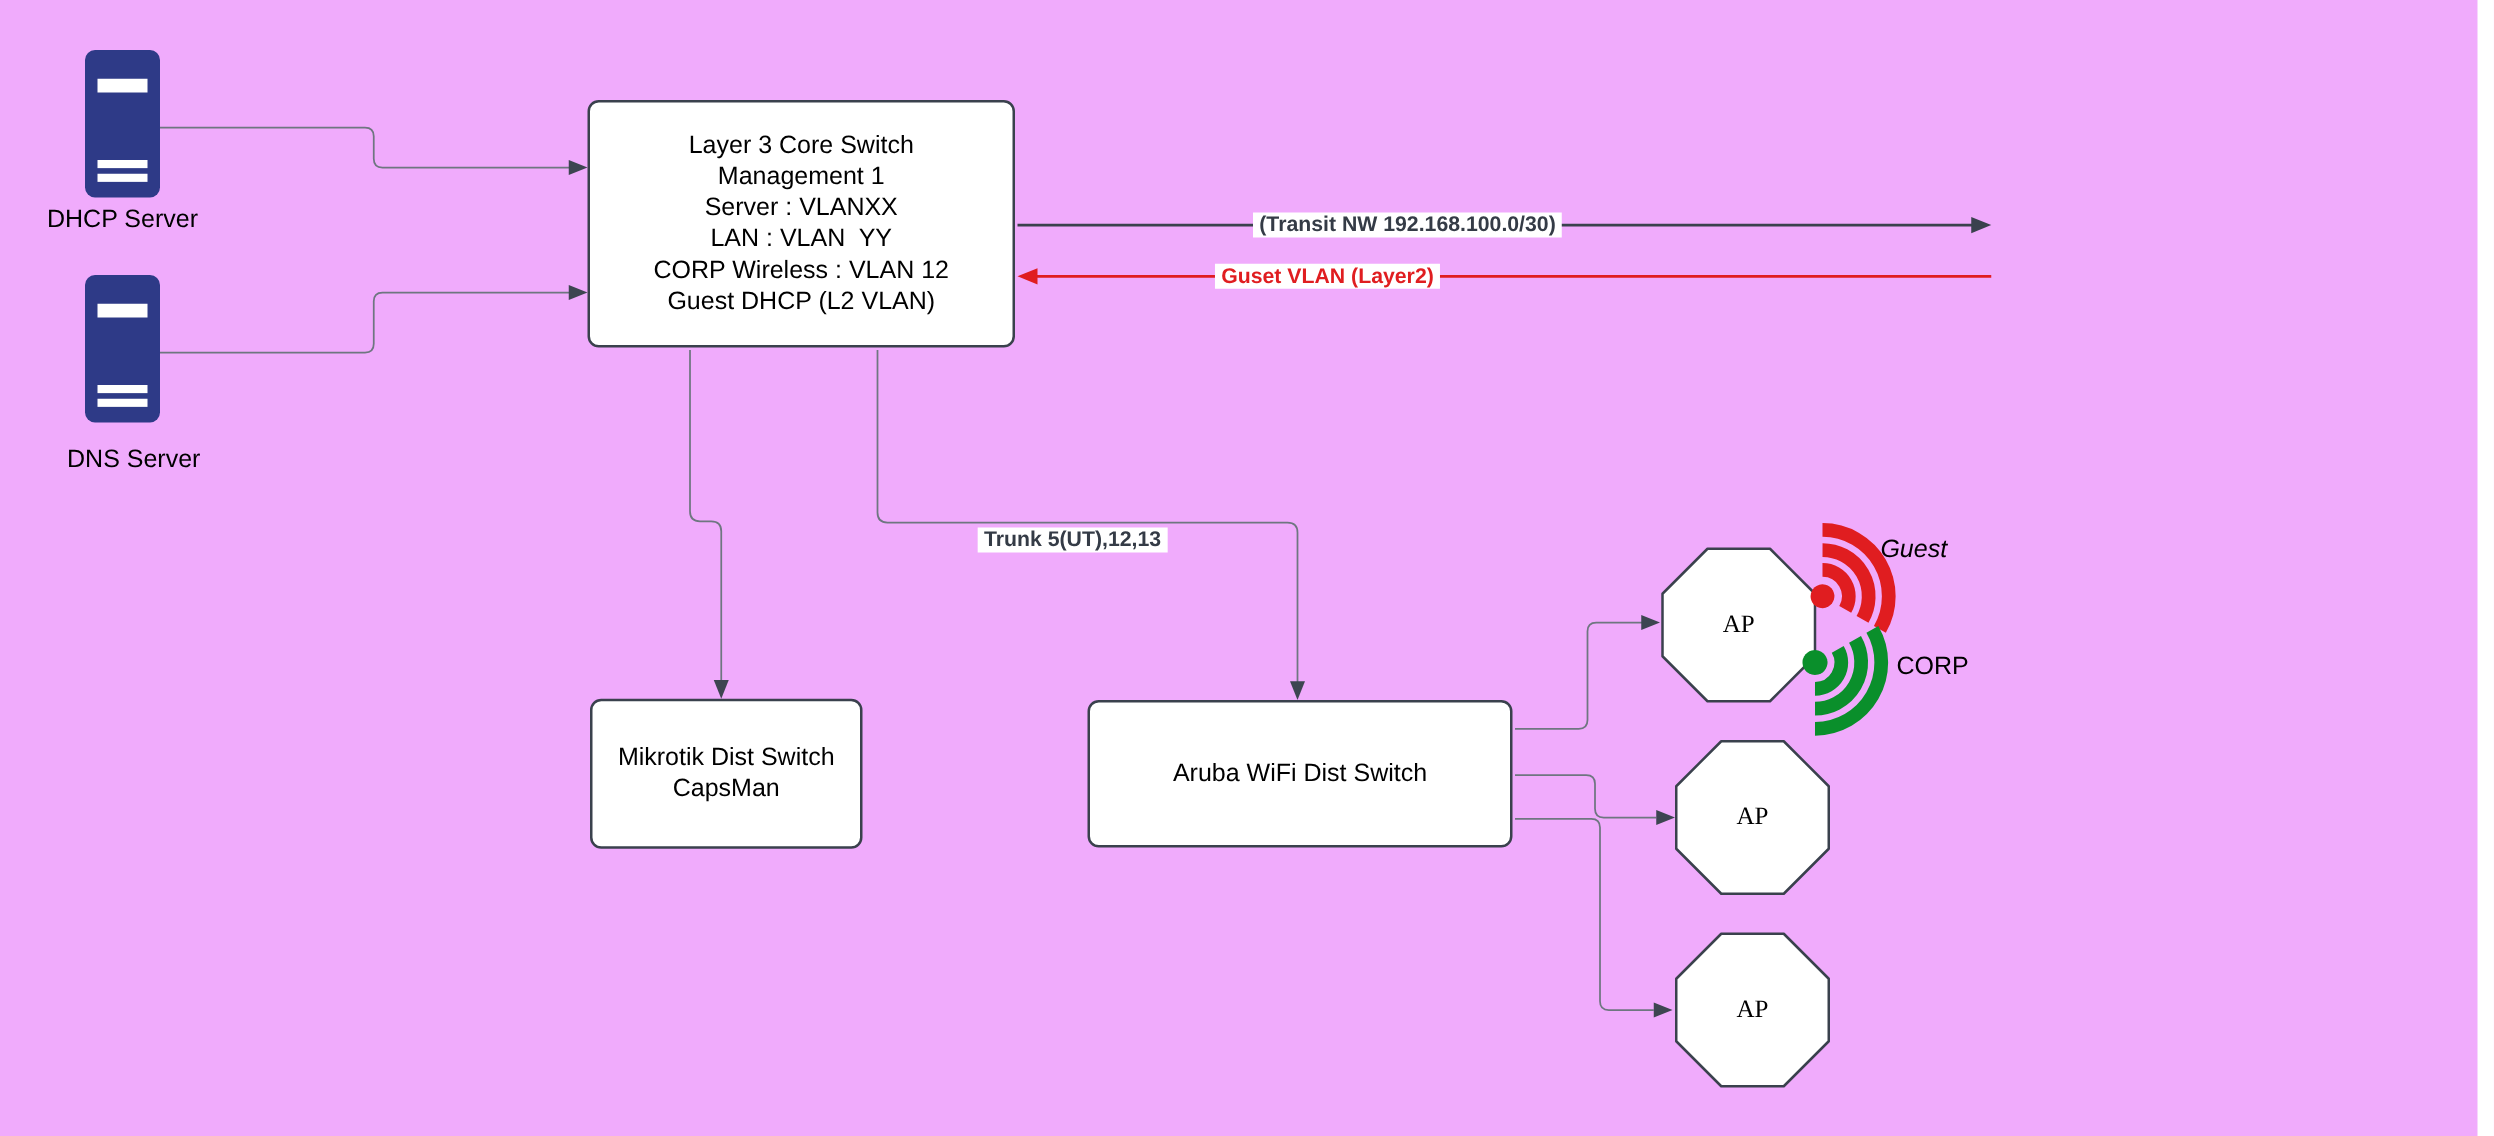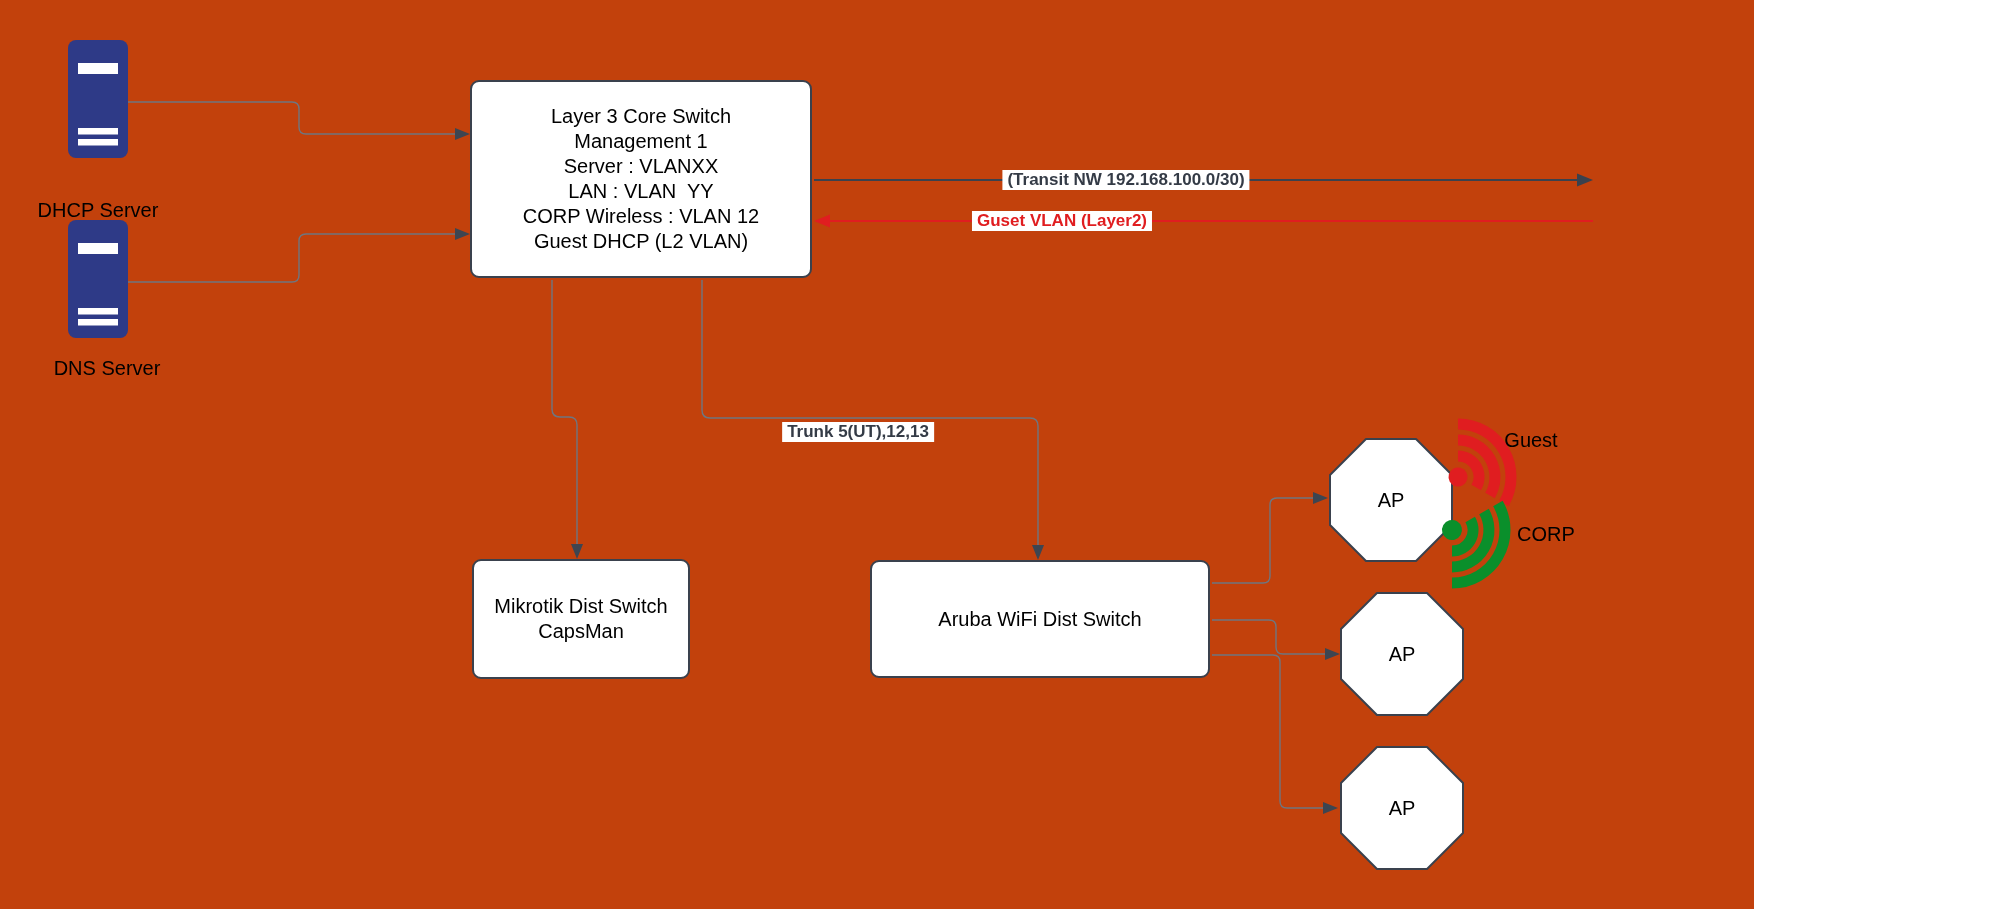--- a/index.html
+++ b/index.html
@@ -1,17 +1,17 @@
 <!DOCTYPE html>
 <html><head>
 <meta charset="utf-8">
 <style>
   html,body{margin:0;padding:0;background:#fff;}
   .canvas{
-    position:relative;width:1754px;height:909px;background:#c2410c;
+    position:relative;width:1982px;height:909px;background:#f0abfc;
     font-family:"Liberation Sans",sans-serif;overflow:hidden;
   }
   .layer{position:absolute;left:0;top:0;}
   .node{
     position:absolute;box-sizing:border-box;background:#fff;
     border:2px solid #3a414d;border-radius:9px;
     display:flex;flex-direction:column;align-items:center;justify-content:center;
     color:#000;font-size:20px;line-height:25px;text-align:center;
   }
   .node .ln{white-space:pre;}
@@ -19,21 +19,21 @@
     position:absolute;transform:translate(-50%,-50%);white-space:nowrap;
     color:#000;font-size:20px;
   }
   .edge-label{
     position:absolute;transform:translate(-50%,-50%);white-space:nowrap;
     background:#fff;padding:0 5px;font-size:17px;font-weight:700;color:#343b46;
   }
   .edge-label.red{color:#e01d20;}
   .ap-label{
     position:absolute;transform:translate(-50%,-50%);
-    color:#000;font-size:20px;
+    color:#000;font-size:20px;font-family:Liberation Serif, serif;
   }
 </style>
 </head>
 <body>
 
 <div class="canvas">
 
   <svg class="layer" width="1995" height="909" viewBox="0 0 1995 909">
 
     <g>
@@ -126,27 +126,27 @@
 
   <div class="node" style="left:870px;top:560px;width:340px;height:118px;">
     <div class="ln">Aruba WiFi Dist Switch</div>
   </div>
 
   <div class="node" style="left:472px;top:559px;width:218px;height:120px;">
     <div class="ln">Mikrotik Dist Switch</div>
     <div class="ln">CapsMan</div>
   </div>
 
-  <div class="free-label" style="left:98px;top:176px;margin-top:34px;">DHCP Server</div>
+  <div class="free-label" style="left:98px;top:176px;">DHCP Server</div>
   <div class="free-label" style="left:107px;top:356px;margin-top:12px;">DNS Server</div>
 
   <div class="edge-label" style="left:1126px;top:180px;">(Transit NW 192.168.100.0/30)</div>
   <div class="edge-label red" style="left:1062px;top:221px;">Guset VLAN (Layer2)</div>
   <div class="edge-label" style="left:858px;top:432px;">Trunk 5(UT),12,13</div>
 
   <div class="ap-label" style="left:1391px;top:500px;">AP</div>
   <div class="ap-label" style="left:1402px;top:654px;">AP</div>
   <div class="ap-label" style="left:1402px;top:808px;">AP</div>
 
-  <div class="free-label" style="left:1531px;top:440px;">Guest</div>
+  <div class="free-label" style="left:1531px;top:440px;font-style:italic;">Guest</div>
   <div class="free-label" style="left:1546px;top:534px;">CORP</div>
 
 </div>
 
 </body></html>

